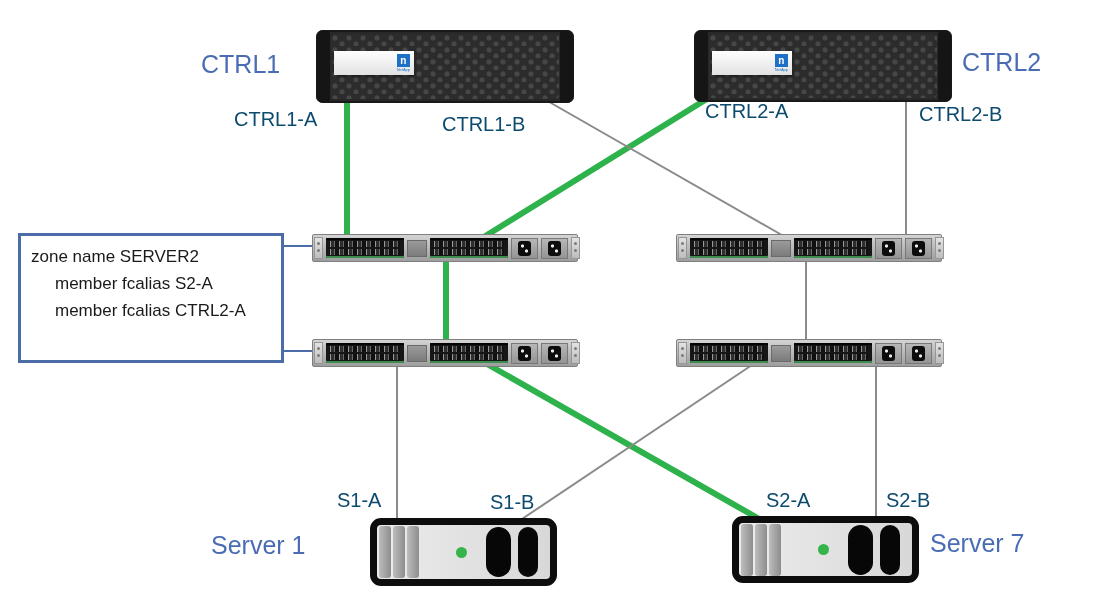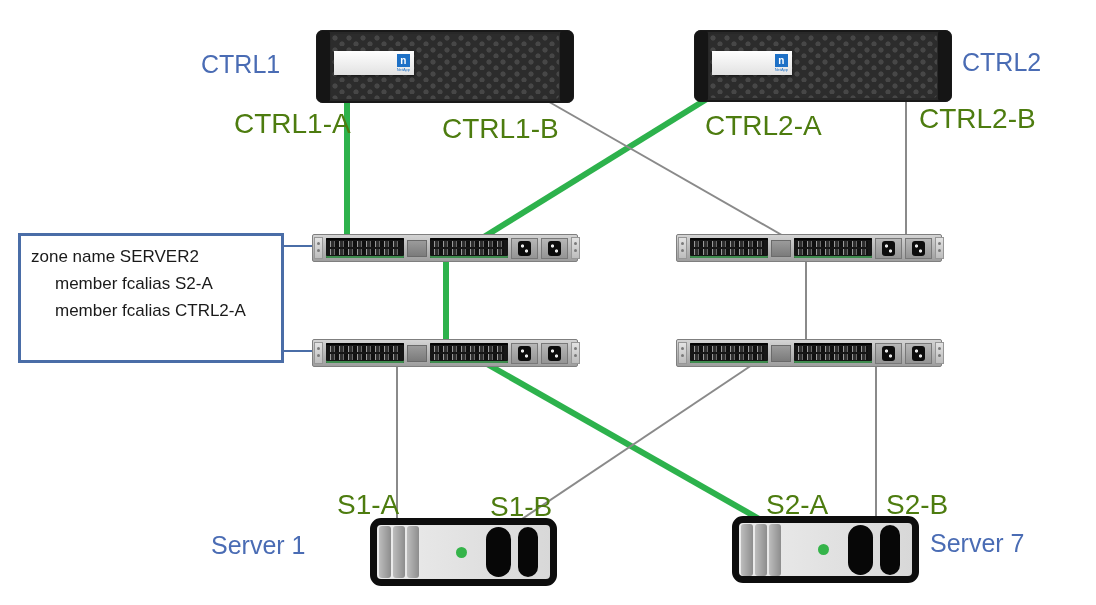--- a/index.html
+++ b/index.html
@@ -9,21 +9,21 @@
   }
   
   svg.wires{position:absolute;left:0;top:0;z-index:1;}
 
   
   .devlabel{
     position:absolute;z-index:3;color:var(--accent,#4a6cb4);
     font-size:25px;letter-spacing:0px;white-space:nowrap;
   }
   .port{
-    position:absolute;z-index:3;color:#4d7c0f;font-size:28px;white-space:nowrap;
+    position:absolute;z-index:3;color:#0c4a6e;font-size:20px;white-space:nowrap;
   }
 
   
   .array{
     position:absolute;z-index:2;width:258px;height:73px;
     background:#282828;border-radius:7px;box-shadow:inset 0 0 0 2px #191919;
   }
   .array .mesh{
     position:absolute;left:15px;right:15px;top:4px;bottom:4px;border-radius:4px;
     background-color:#2c2c2c;
@@ -222,18 +222,18 @@
   <div class="indent">member fcalias CTRL2-A</div>
 </div>
 
 <div class="devlabel" style="left:201px;top:50px">CTRL1</div>
 <div class="devlabel" style="left:962px;top:48px">CTRL2</div>
 <div class="devlabel" style="left:211px;top:531px">Server 1</div>
 <div class="devlabel" style="left:930px;top:529px">Server 7</div>
 
 <div class="port" style="left:234px;top:108px">CTRL1-A</div>
 <div class="port" style="left:442px;top:113px">CTRL1-B</div>
-<div class="port" style="left:705px;top:110px">CTRL2-A</div>
+<div class="port" style="left:705px;top:100px">CTRL2-A</div>
 <div class="port" style="left:919px;top:103px">CTRL2-B</div>
 <div class="port" style="left:337px;top:489px">S1-A</div>
 <div class="port" style="left:490px;top:491px">S1-B</div>
 <div class="port" style="left:766px;top:489px">S2-A</div>
 <div class="port" style="left:886px;top:489px">S2-B</div>
 
 </body></html>

